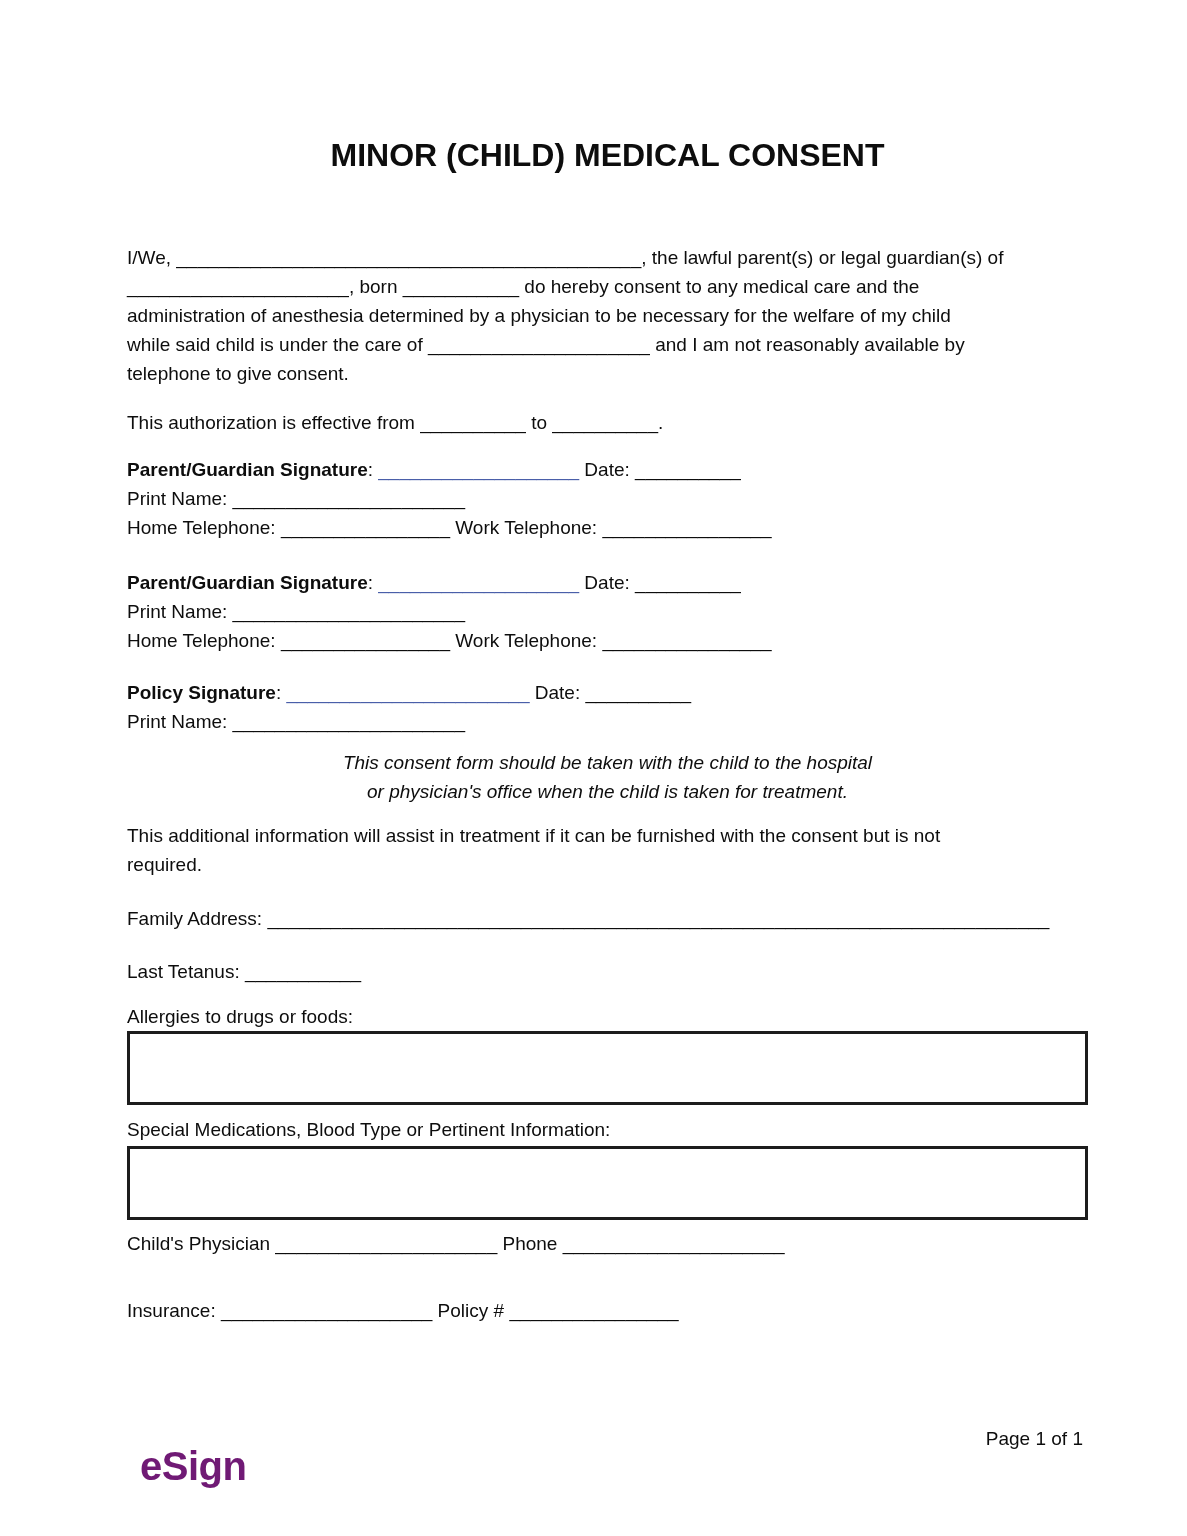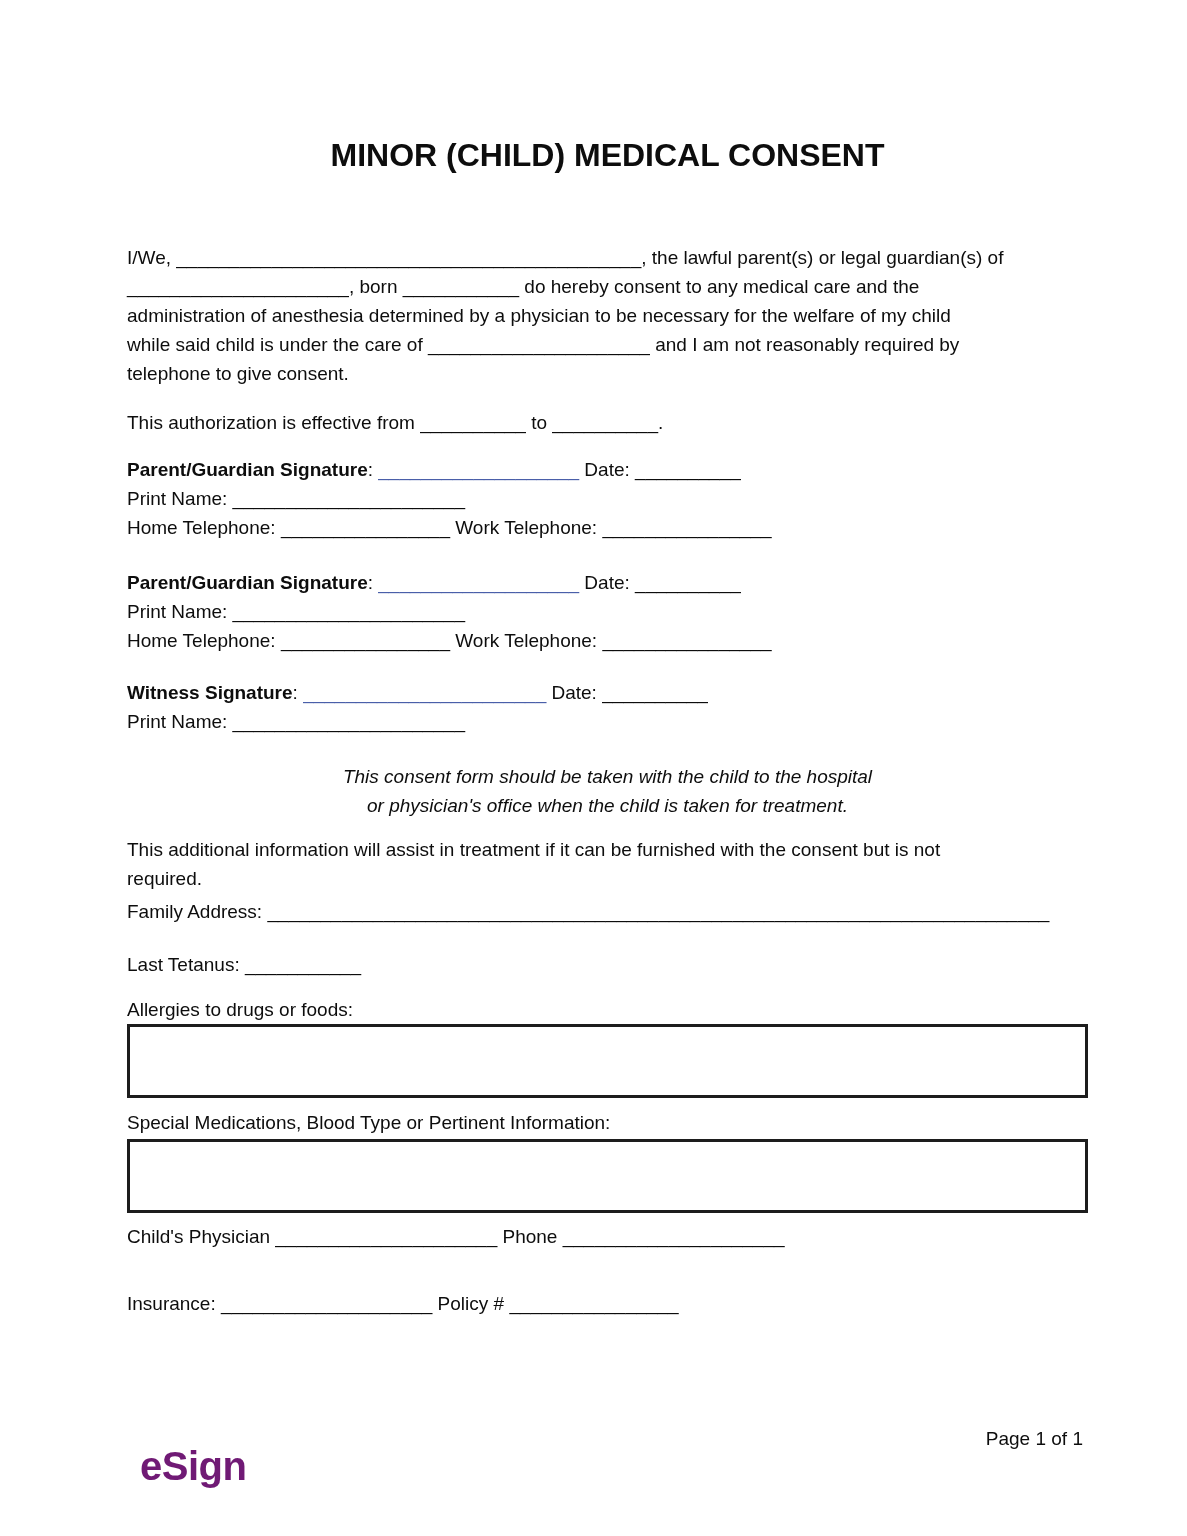--- a/index.html
+++ b/index.html
@@ -18,23 +18,23 @@
     margin-top:138px;
     font-size:32px; font-weight:bold;
     text-align:center; line-height:34px;
     white-space:pre;
   }
   .intro   { margin-top:71px; }
   .auth    { margin-top:20px; }
   .sig1    { margin-top:18px; }
   .sig2    { margin-top:26px; }
   .witness { margin-top:23px; }
-  .note    { margin-top:26px; text-align:center; font-style:italic; }
+  .note    { margin-top:12px; text-align:center; font-style:italic; }
   .info    { margin-top:15px; }
-  .family-row    { margin-top:4px; }
+  .family-row    { margin-top:25px; }
   .tetanus-row   { margin-top:24px; }
   .allergies-label { margin-top:16px; }
   .fill-box {
     margin-top:0;
     height:68px; width:100%;
     border:3px solid #1d1d1d;
     box-sizing:content-box; width:auto;
   }
   .box1 { margin-top:0; }
   .special-label { margin-top:10px; }
@@ -60,40 +60,40 @@
 
 <div class="page">
   <div class="content">
 
     <div class="title">MINOR (CHILD) MEDICAL CONSENT</div>
 
     <div class="intro">
       <div class="row"><span>I/We, </span><span>____________________________________________</span><span>, the lawful parent(s) or legal guardian(s) of</span></div>
       <div class="row"><span>_____________________</span><span>, born </span><span>___________</span><span> do hereby consent to any medical care and the</span></div>
       <div class="row">administration of anesthesia determined by a physician to be necessary for the welfare of my child</div>
-      <div class="row"><span>while said child is under the care of </span><span>_____________________</span><span> and I am not reasonably required by</span></div>
+      <div class="row"><span>while said child is under the care of </span><span>_____________________</span><span> and I am not reasonably available by</span></div>
       <div class="row">telephone to give consent.</div>
     </div>
 
     <div class="row auth"><span>This authorization is effective from </span><span>__________</span><span> to </span><span>__________</span><span>.</span></div>
 
     <div class="sig1">
       <div class="row"><span class="b">Parent/Guardian Signature</span><span>: </span><span class="sigline">___________________</span><span> Date: </span><span>__________</span></div>
       <div class="row"><span>Print Name: </span><span>______________________</span></div>
       <div class="row"><span>Home Telephone: </span><span>________________</span><span> Work Telephone: </span><span>________________</span></div>
     </div>
 
     <div class="sig2">
       <div class="row"><span class="b">Parent/Guardian Signature</span><span>: </span><span class="sigline">___________________</span><span> Date: </span><span>__________</span></div>
       <div class="row"><span>Print Name: </span><span>______________________</span></div>
       <div class="row"><span>Home Telephone: </span><span>________________</span><span> Work Telephone: </span><span>________________</span></div>
     </div>
 
     <div class="witness">
-      <div class="row"><span class="b">Witness Signature</span><span>: </span><span class="sigline">_______________________</span><span> Date: </span><span>__________</span></div>
+      <div class="row"><span class="b">Policy Signature</span><span>: </span><span class="sigline">_______________________</span><span> Date: </span><span>__________</span></div>
       <div class="row"><span>Print Name: </span><span>______________________</span></div>
     </div>
 
     <div class="note">
       <div class="row">This consent form should be taken with the child to the hospital</div>
       <div class="row">or physician's office when the child is taken for treatment.</div>
     </div>
 
     <div class="info">
       <div class="row">This additional information will assist in treatment if it can be furnished with the consent but is not</div>

